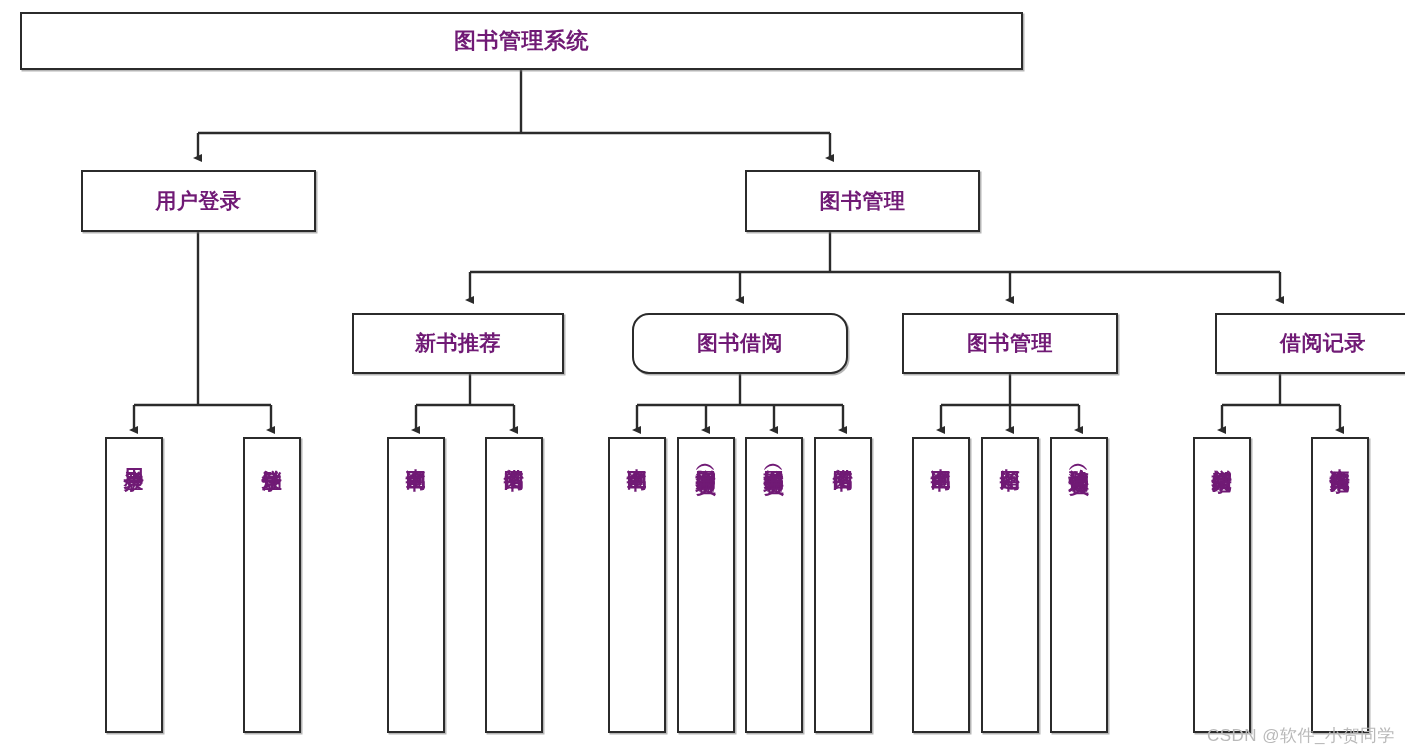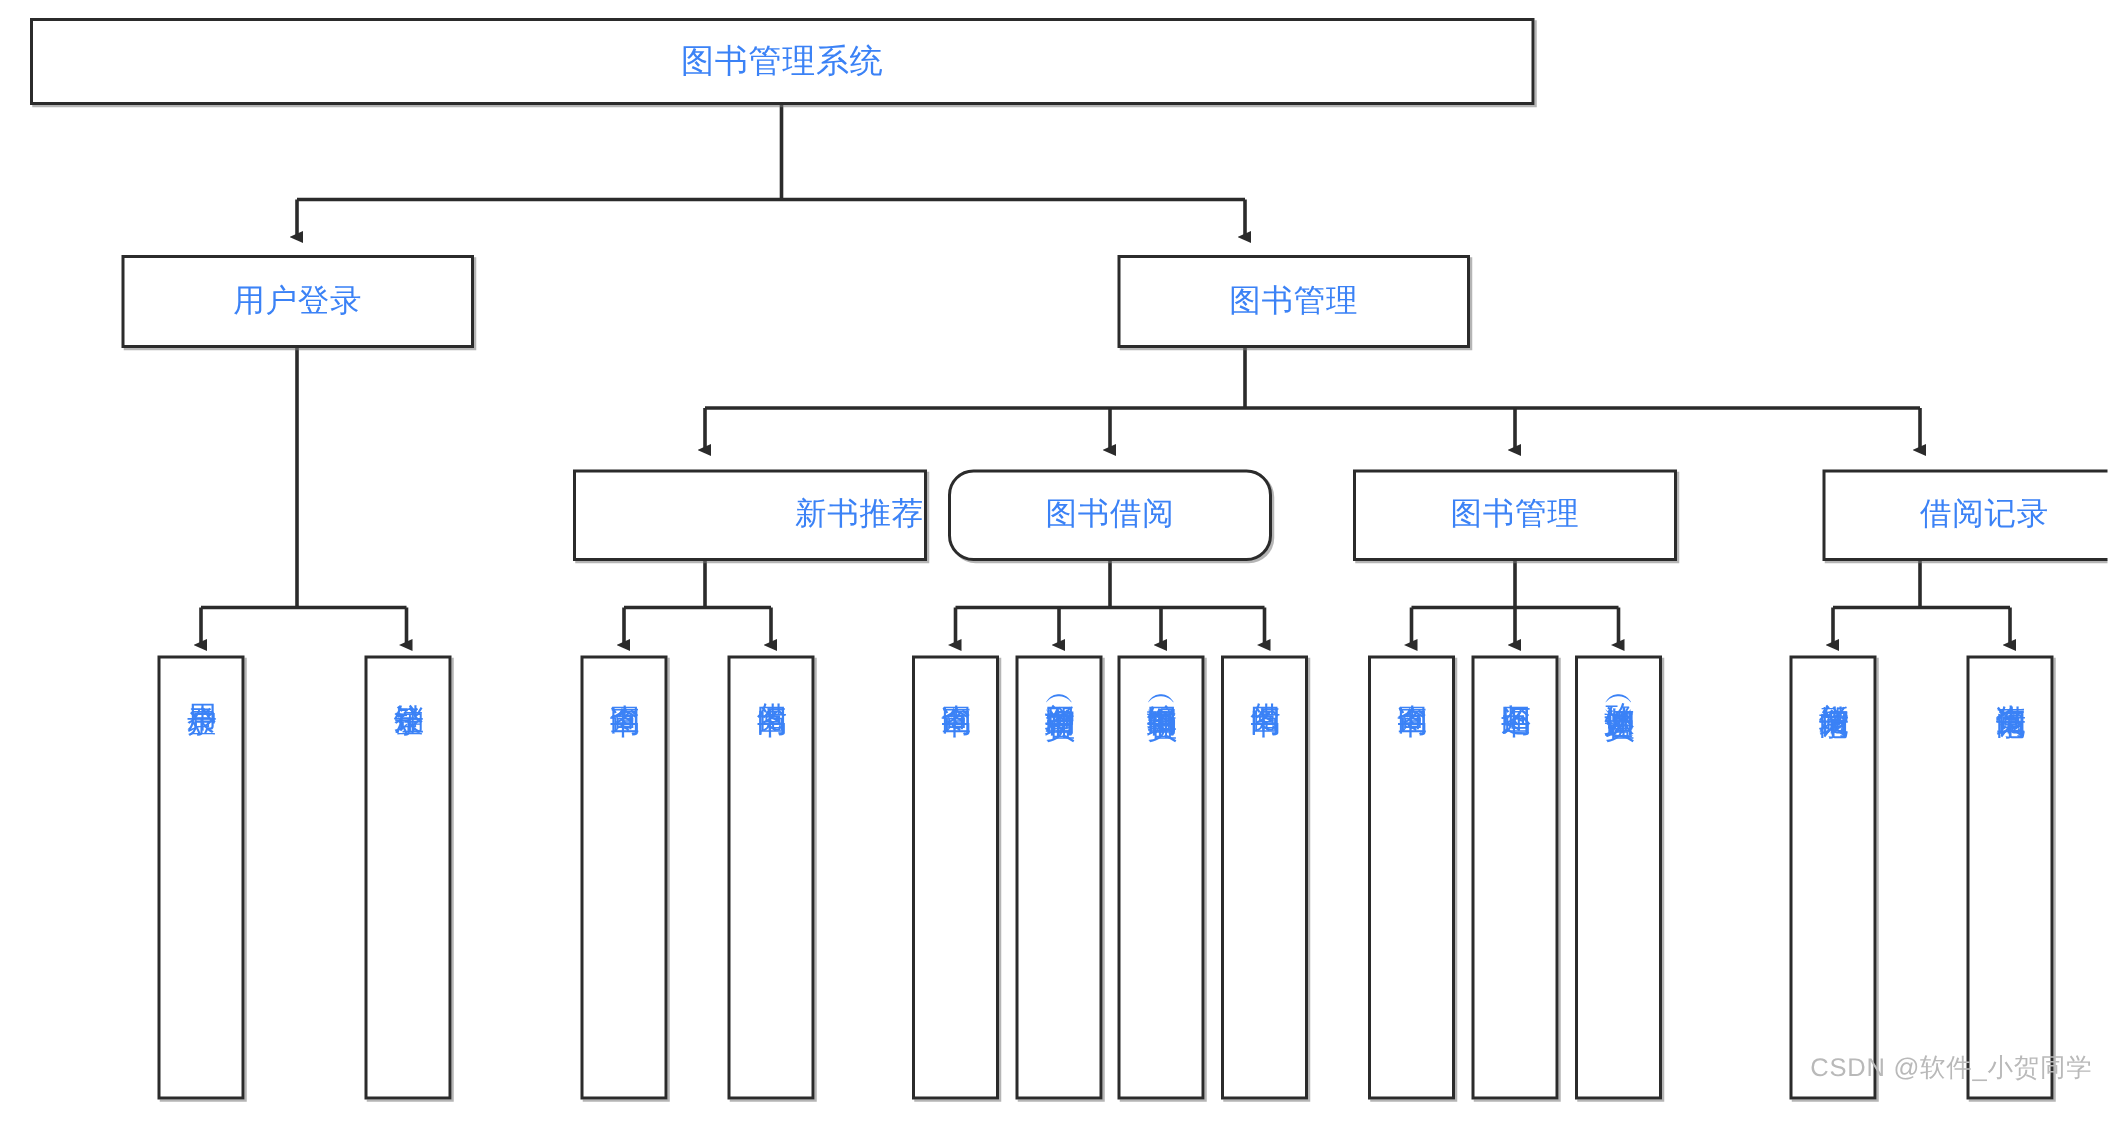--- a/index.html
+++ b/index.html
@@ -35,43 +35,44 @@
     border: 2px solid #2b2b2b;
     display: flex;
     align-items: center;
     justify-content: center;
     box-shadow: 1.5px 1.5px 0 rgba(120,120,120,0.55);
   }
   .node .node-label {
     font-size: 21px;
     line-height: 1.15;
     letter-spacing: 0.5px;
-    color: #3b82f6;
+    color: #701a75;
     text-align: center;
     white-space: nowrap;
+    font-weight: bold;
   }
   .node.root .node-label {
     font-size: 22px;
   }
   .node.leaf {
     align-items: flex-start;
     padding-top: 14px;
   }
   .node.leaf .node-label {
     writing-mode: vertical-rl;
     text-orientation: upright;
     font-size: 20px;
     line-height: 1.12;
     letter-spacing: 1px;
     white-space: nowrap;
   }
   #watermark {
     position: absolute;
     right: 10px;
-    bottom: 24px;
+    bottom: 0;
     font-size: 17px;
     color: #b9b9b9;
     letter-spacing: 0.5px;
     white-space: nowrap;
     user-select: none;
   }
 </style>
 </head>
 <body>
 
@@ -131,21 +132,21 @@
     <span class="node-label">图书管理系统</span>
   </div>
 
   <div class="node" style="left:81px; top:170px; width:235px; height:62px;">
     <span class="node-label">用户登录</span>
   </div>
   <div class="node" style="left:711px; top:170px; width:235px; height:62px;margin-left:34px;">
     <span class="node-label">图书管理</span>
   </div>
 
-  <div class="node" style="left:382px; top:313px; width:236px; height:61px;justify-content:flex-end;">
+  <div class="node" style="left:352px; top:313px; width:212px; height:61px;">
     <span class="node-label">新书推荐</span>
   </div>
   <div class="node" style="left:632px; top:313px; width:216px; height:61px;border-radius:17px;">
     <span class="node-label">图书借阅</span>
   </div>
   <div class="node" style="left:902px; top:313px; width:216px; height:61px;">
     <span class="node-label">图书管理</span>
   </div>
   <div class="node" style="left:1172px; top:313px; width:216px; height:61px;margin-left:43px;">
     <span class="node-label">借阅记录</span>

